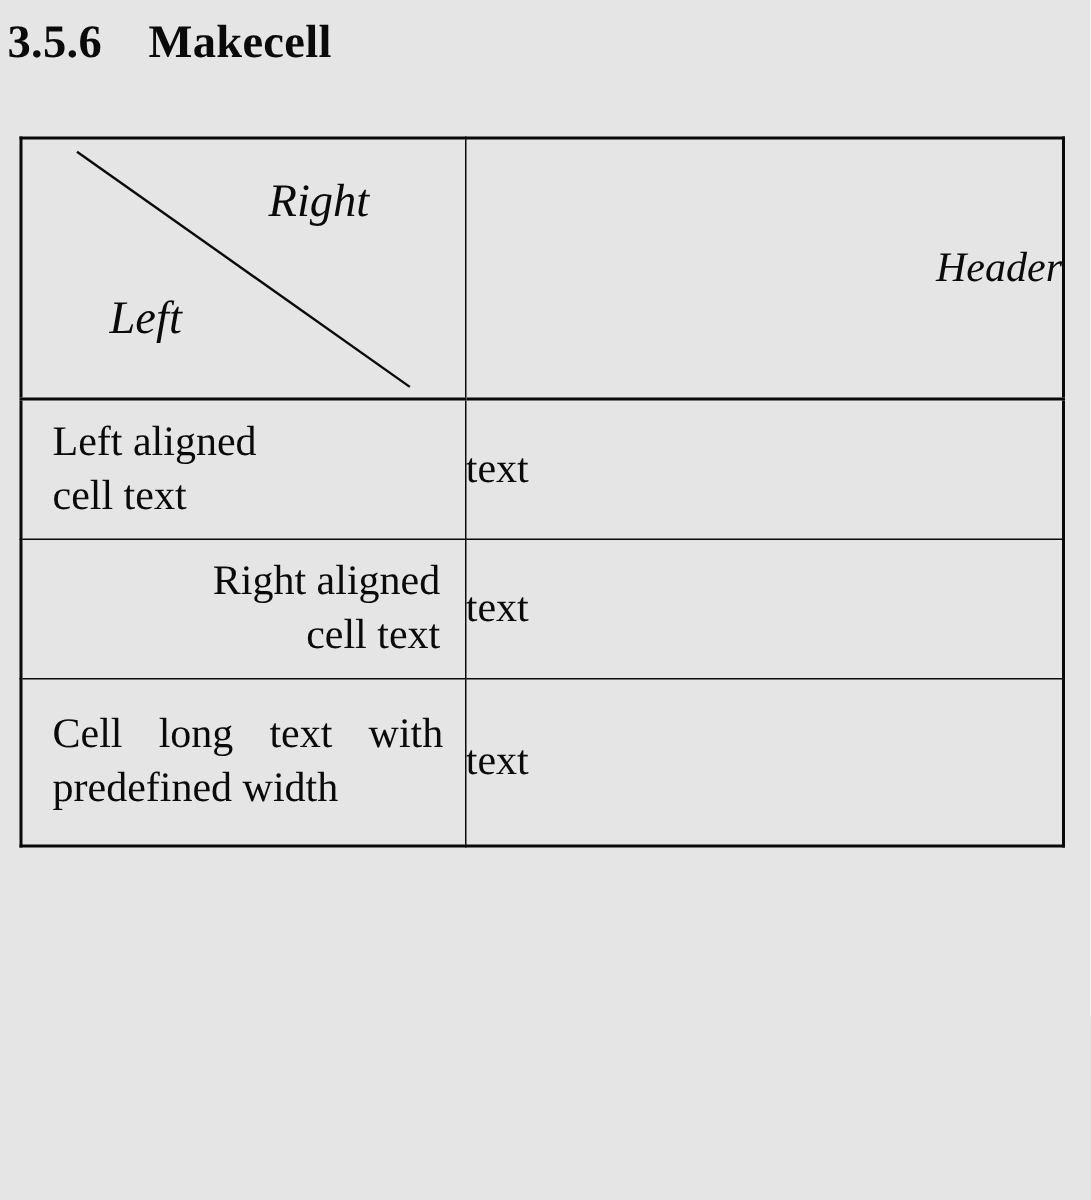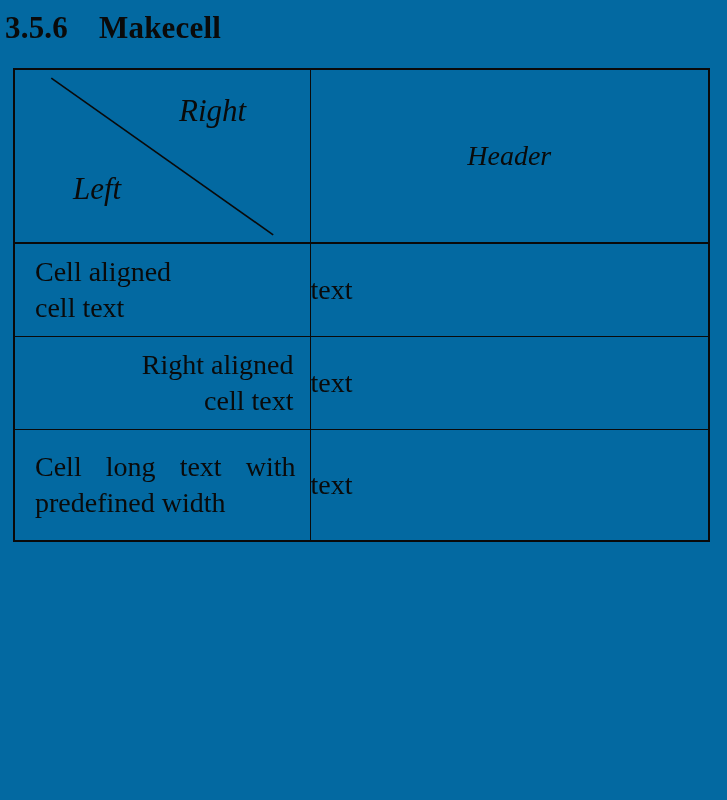--- a/index.html
+++ b/index.html
@@ -4,21 +4,21 @@
 <style>
   html, body {
     margin: 0;
     padding: 0;
     background: #ffffff;
   }
   .page {
     position: relative;
     width: 727px;
     height: 800px;
-    background: #0369a1;
+    background: #e5e5e5;
     color: #0a0a0a;
     font-family: "Liberation Serif", serif;
     overflow: hidden;
   }
 
   
   .heading {
     position: absolute;
     left: 5px;
     top: 10px;
@@ -29,21 +29,21 @@
   }
   .heading .num {
     display: inline-block;
     margin-right: 31px;
   }
 
   
   table.demo {
     position: absolute;
     left: 13px;
-    top: 68px;
+    top: 91px;
     width: 695px;
     border-collapse: collapse;
     table-layout: fixed;
     border: 2px solid #0a0a0a;
   }
   table.demo td {
     border: 1px solid #0a0a0a;
     font-size: 28px;
     line-height: 36px;
     vertical-align: middle;
@@ -67,21 +67,21 @@
     position: absolute;
     font-style: italic;
     font-size: 31px;
     line-height: 34px;
     white-space: nowrap;
   }
   .corner-label.top    { left: 164px; top: 24px; }
   .corner-label.bottom { left: 58px;  top: 102px; }
 
   td.hdr-right {
-    text-align: center;
+    text-align: right;
     font-style: italic;
     font-size: 31px;
     margin-top: 32px;
   }
 
   
   td.c1 { white-space: pre-line; }
   td.c1.center  { text-align: center; padding: 0 6px; }
   td.c1.left    { text-align: left;   padding: 0 14px 0 20px; }
   td.c1.right   { text-align: right;  padding: 0 16px 0 6px; }
@@ -125,21 +125,21 @@
           <line x1="36" y1="8" x2="256" y2="163" stroke="#0a0a0a" stroke-width="1.6"></line>
         </svg>
         <span class="corner-label top">Right</span>
         <span class="corner-label bottom">Left</span>
       </td>
       <td class="hdr-right">Header</td>
     </tr>
 
 
     <tr class="r2">
-      <td class="c1 left">Cell aligned
+      <td class="c1 left">Left aligned
 cell text</td>
       <td class="c2">text</td>
     </tr>
 
     <tr class="r3">
       <td class="c1 right">Right aligned
 cell text</td>
       <td class="c2">text</td>
     </tr>
 

